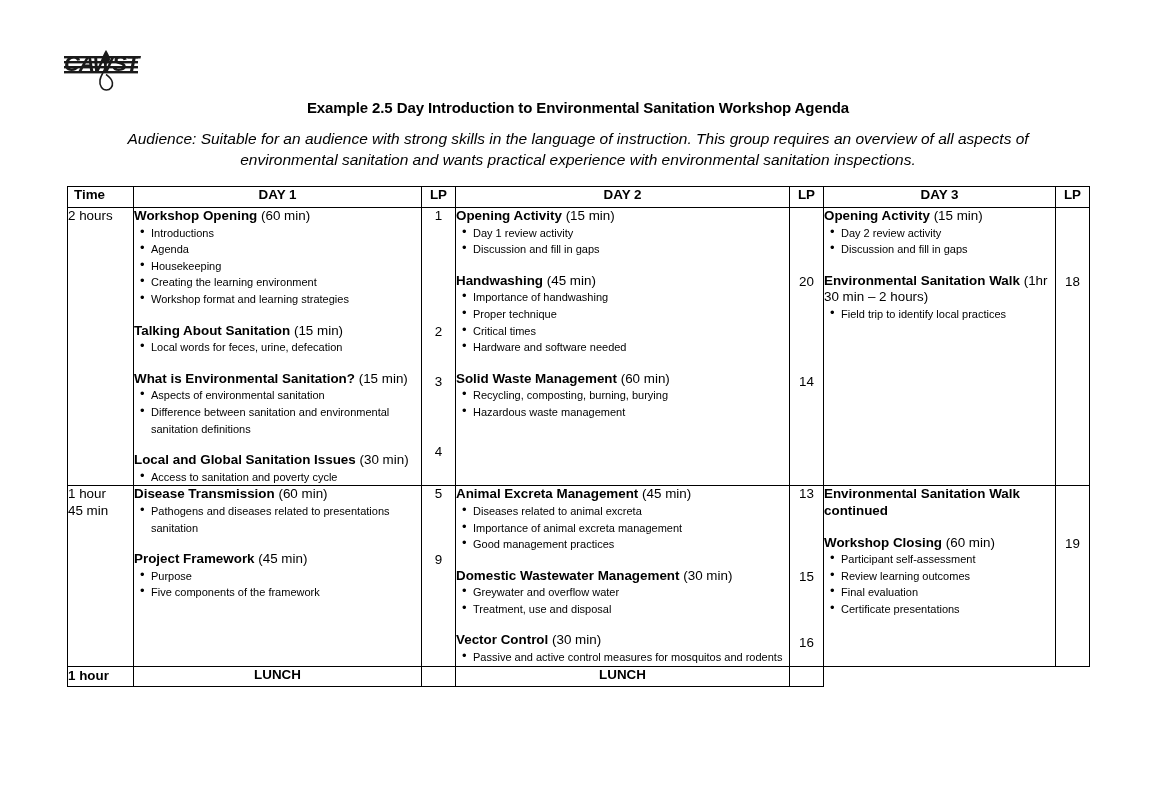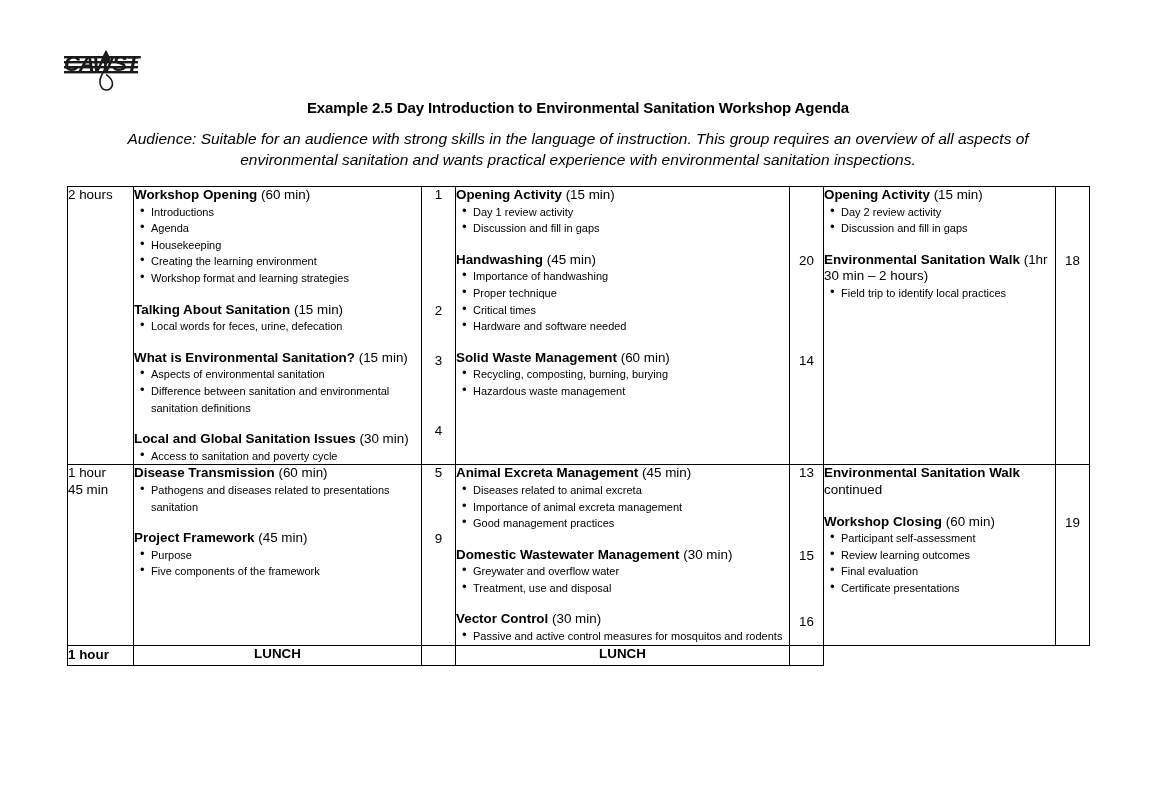--- a/index.html
+++ b/index.html
@@ -115,21 +115,21 @@
   .block + .block { margin-top: 15px; }
   .block-title {
     font-weight: bold;
     font-size: 13.4px;
     line-height: 16.6px;
   }
   .block-title .dur {
     font-weight: normal;
   }
   .block-sub {
-    font-weight: normal;
+    font-weight: bold;
     font-size: 13.4px;
     line-height: 16.6px;
   }
   ul.items {
     margin: 0;
     padding: 0 0 0 17px;
     list-style: none;
   }
   ul.items li {
     position: relative;
@@ -186,20 +186,29 @@
     <col class="col-time">
       <col class="col-day1">
       <col class="col-lp1">
       <col class="col-day2">
       <col class="col-lp2">
       <col class="col-day3">
       <col class="col-lp3">
   </colgroup>
 
   <tbody>
+      <tr class="hdr">
+    <td class="time-h">Time</td>
+    <td>DAY 1</td>
+    <td>LP</td>
+    <td>DAY 2</td>
+    <td>LP</td>
+    <td>DAY 3</td>
+    <td>LP</td>
+  </tr>
 
   <tr>
     <td class="time-cell">2 hours</td>
     <td class="day-cell">
       <div class="block">
         <div class="block-title"><span>Workshop Opening</span> <span class="dur">(60 min)</span></div>
         <ul class="items">
           <li>Introductions</li>
           <li>Agenda</li>
           <li>Housekeeping</li>

